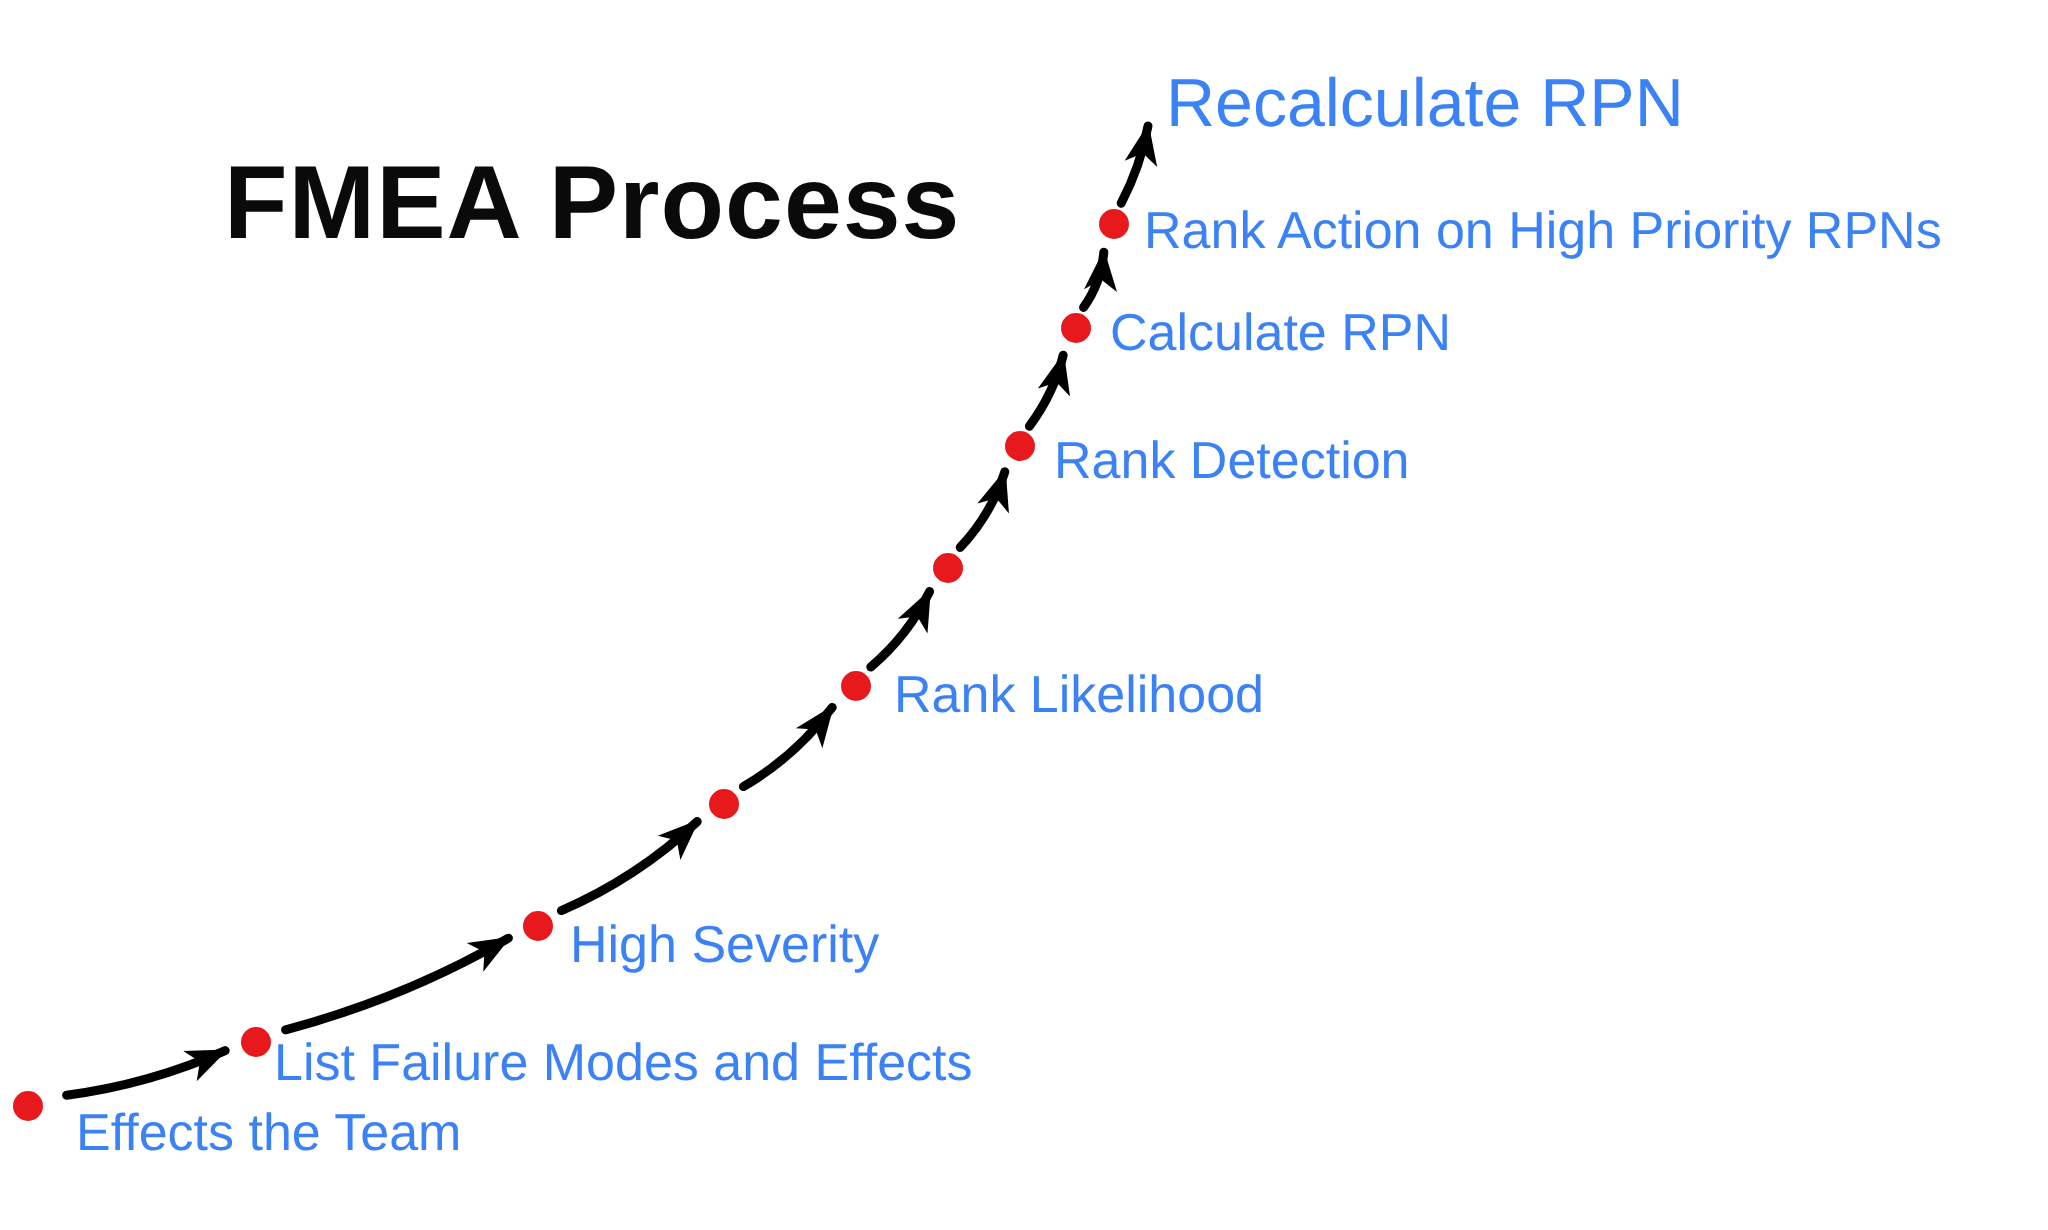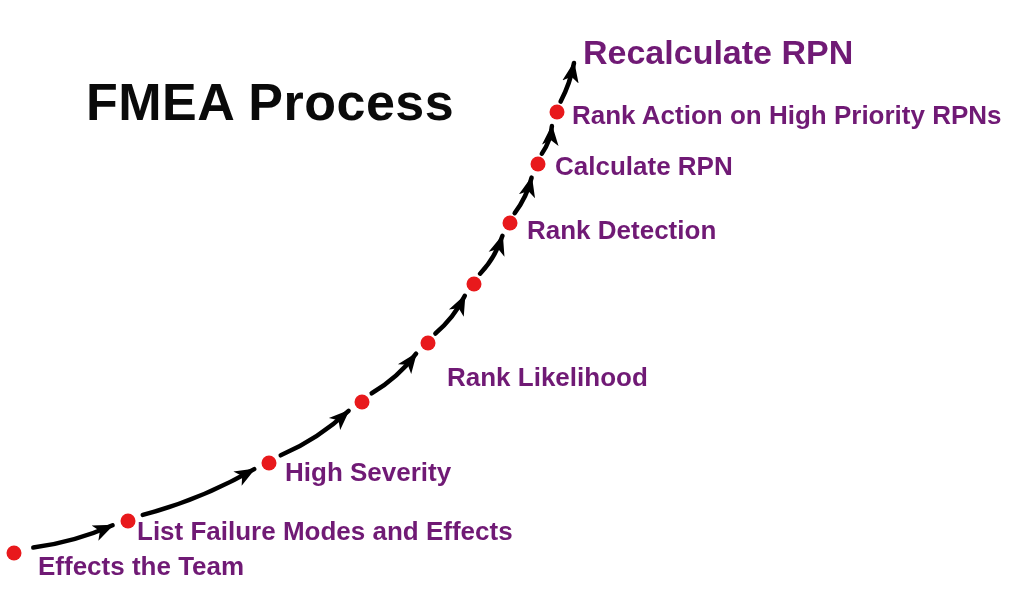--- a/index.html
+++ b/index.html
@@ -17,35 +17,35 @@
   }
   .curve-svg {
     position: absolute;
     left: 0;
     top: 0;
     width: 1024px;
     height: 615px;
   }
   .diagram-title {
     position: absolute;
-    left: 86px;
+    left: 112px;
     top: 76px;
     font-size: 52px;
     font-weight: 700;
     color: #0a0a0a;
     letter-spacing: 0.5px;
     white-space: nowrap;
     line-height: 1;
   }
   .step-label {
     position: absolute;
     transform: translateY(-50%);
     font-size: 26px;
-    font-weight: 700;
-    color: #701a75;
+    font-weight: 400;
+    color: #3b82f6;
     white-space: nowrap;
     line-height: 1;
   }
   .step-label.final {
     font-size: 34px;
   }
 </style>
 </head>
 <body>
 
@@ -81,19 +81,19 @@
       <circle cx="538" cy="164" r="7.5"></circle>
       <circle cx="557" cy="112" r="7.5"></circle>
     </g>
   </svg>
 
   <div class="diagram-title">FMEA Process</div>
 
   <div class="step-label" style="left:38px;  top:566px;">Effects the Team</div>
   <div class="step-label" style="left:137px; top:531px;">List Failure Modes and Effects</div>
   <div class="step-label" style="left:285px; top:472px;">High Severity</div>
-  <div class="step-label" style="left:447px; top:347px;margin-top:30px;">Rank Likelihood</div>
+  <div class="step-label" style="left:447px; top:347px;">Rank Likelihood</div>
   <div class="step-label" style="left:527px; top:230px;text-align:right;">Rank Detection</div>
   <div class="step-label" style="left:555px; top:166px;">Calculate RPN</div>
   <div class="step-label" style="left:572px; top:115px;">Rank Action on High Priority RPNs</div>
   <div class="step-label final" style="left:583px; top:52px;">Recalculate RPN</div>
 
 </div>
 
 </body></html>

